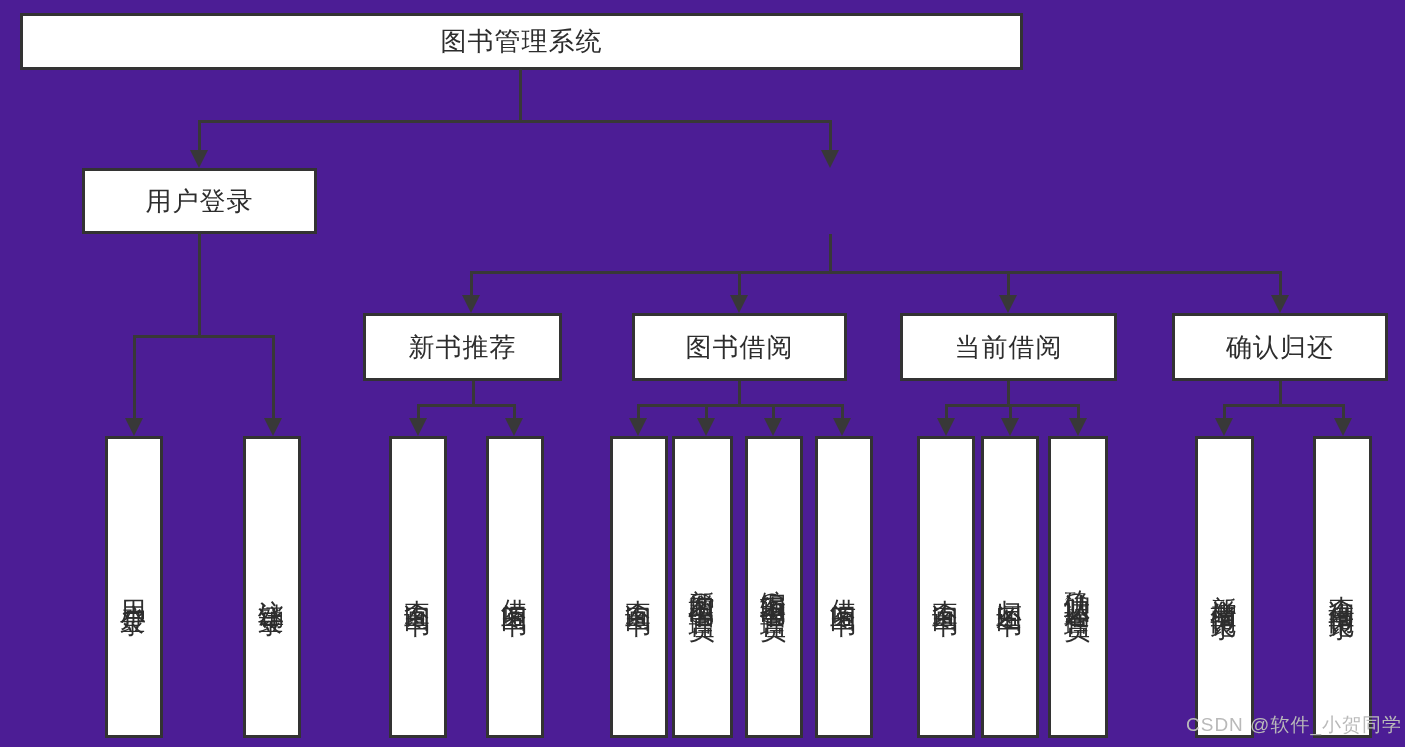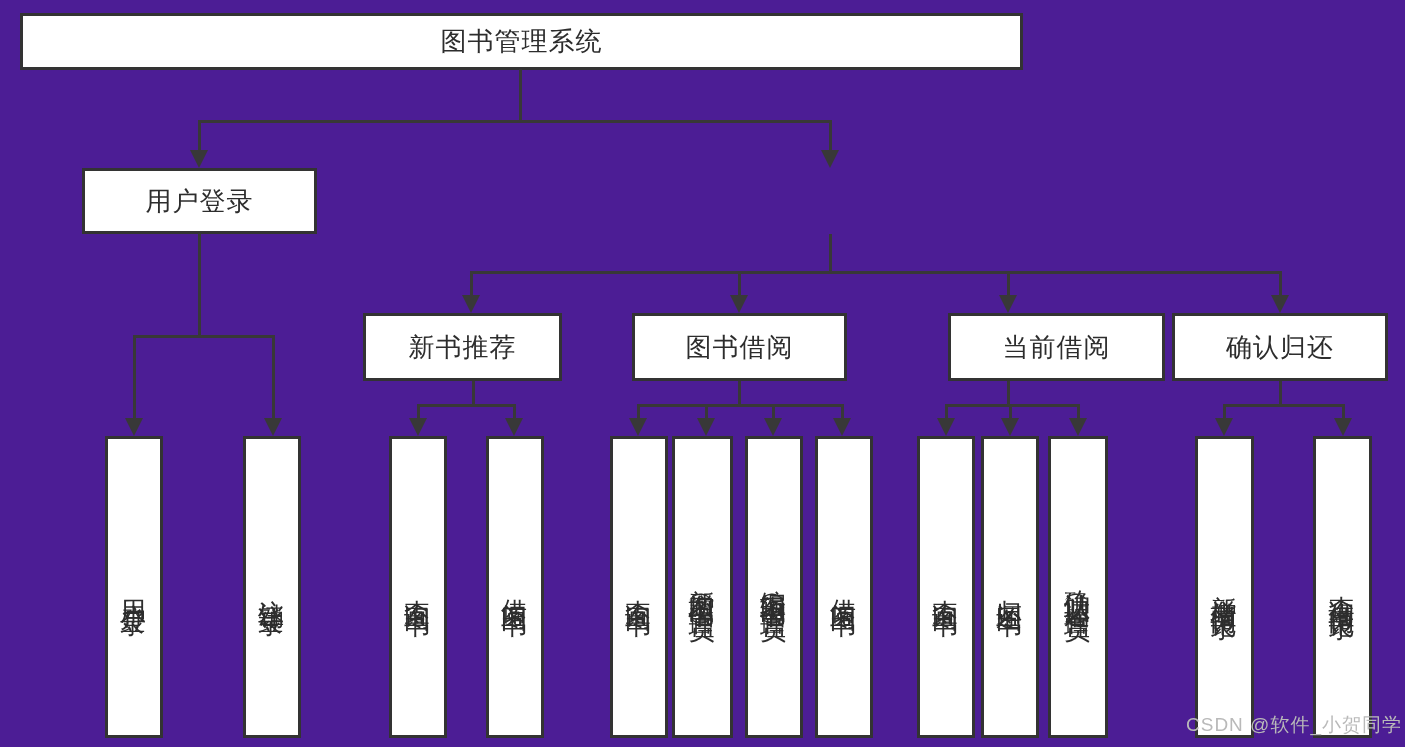--- a/index.html
+++ b/index.html
@@ -61,21 +61,21 @@
   <div class="box" style="left:82px; top:168px; width:235px; height:66px;">
     <span>用户登录</span>
   </div>
 
   <div class="box" style="left:363px; top:313px; width:199px; height:68px;">
     <span>新书推荐</span>
   </div>
   <div class="box" style="left:632px; top:313px; width:215px; height:68px;">
     <span>图书借阅</span>
   </div>
-  <div class="box" style="left:900px; top:313px; width:217px; height:68px;margin-left:48px;">
+  <div class="box" style="left:900px; top:313px; width:217px; height:68px;">
     <span>当前借阅</span>
   </div>
   <div class="box" style="left:1172px; top:313px; width:216px; height:68px;">
     <span>确认归还</span>
   </div>
 
   <div class="box vbox" style="left:105px; top:436px; width:58px; height:302px;">
     <span>用户登录</span>
   </div>
   <div class="box vbox" style="left:243px; top:436px; width:58px; height:302px;">

